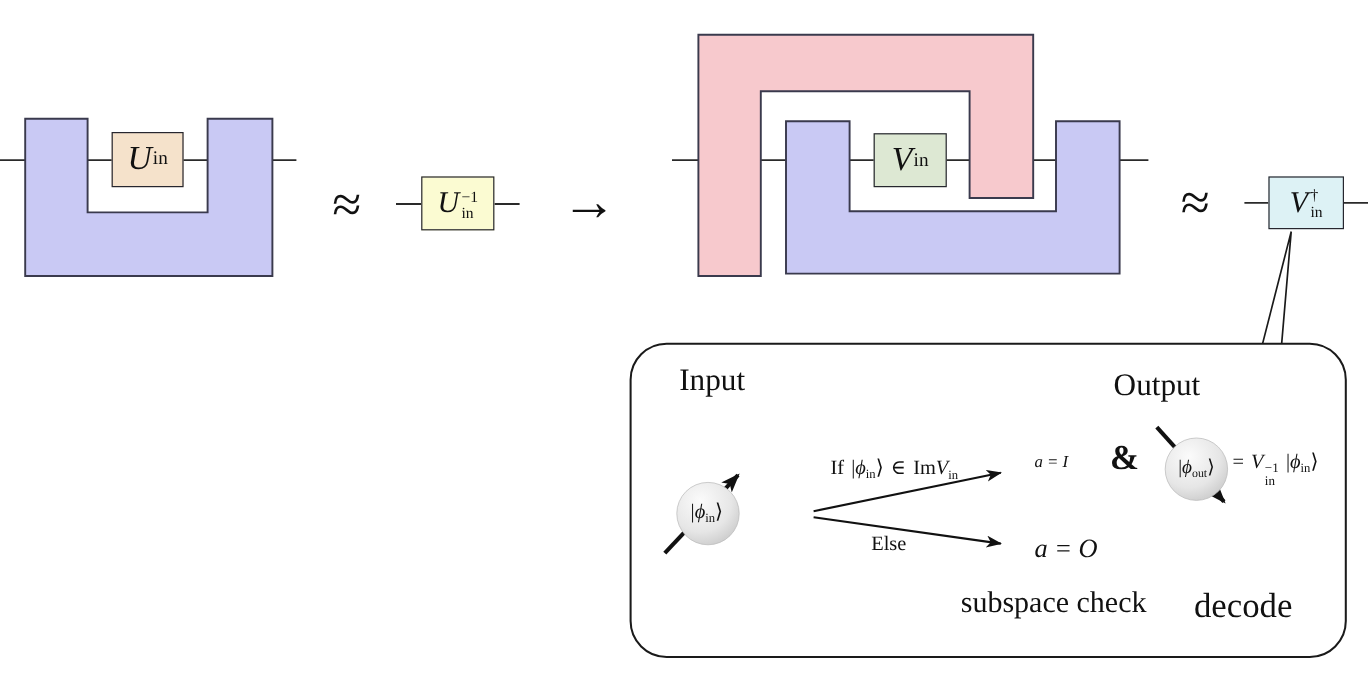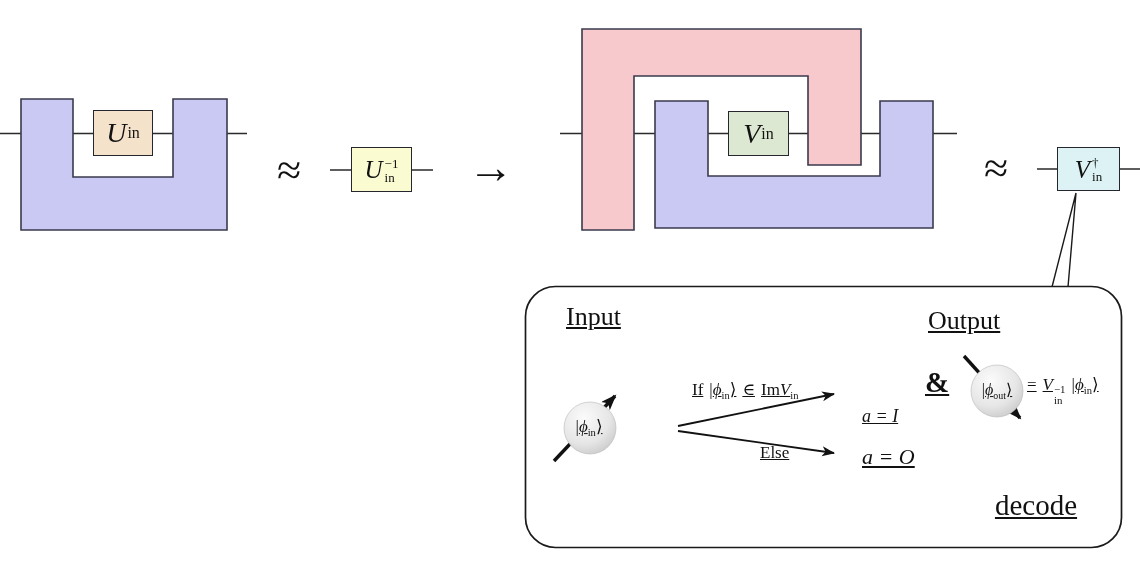--- a/index.html
+++ b/index.html
@@ -22,21 +22,21 @@
   .supsub {
     display:inline-flex; flex-direction:column; align-items:flex-start;
     font-size:13px; line-height:1.05; font-style:normal; margin-left:2px;
     transform:translateY(1px);
   }
 
   
   .sym { position:absolute; transform:translate(-50%,-50%); line-height:1; white-space:nowrap; }
 
   
-  .ct { position:absolute; white-space:nowrap; line-height:1.15;text-decoration:underline; }
+  .ct { position:absolute; white-space:nowrap; line-height:1.15; }
   .center { transform:translate(-50%,-50%); }
   .centerx { transform:translateX(-50%); }
 
   .ket sub { font-size:0.62em; font-style:normal; vertical-align:-0.35em; }
   .ket i { font-style:italic; }
   .mi { font-style:italic; }
   .supsub.tiny { font-size:0.64em; line-height:1.0; margin-left:1px; vertical-align:-0.2em;}
   .sp-l { margin-left:6px; } .sp-r { margin-right:6px; }
 </style>
 </head>
@@ -116,31 +116,32 @@
 
   <div class="ct" style="left:566px; top:302px; font-size:26px;">Input</div>
   <div class="ct" style="left:916px; top:306px; font-size:26px;margin-left:12px;">Output</div>
 
   <div class="ct ket center" style="left:589px; top:428px; font-size:17px;"><span>|</span><i>ϕ</i><sub>in</sub><span>⟩</span></div>
 
   <div class="ct" style="left:692px; top:380px; font-size:17px;">
     <span class="sp-r">If</span><span class="ket"><span>|</span><i>ϕ</i><sub>in</sub><span>⟩</span></span><span class="sp-l sp-r">∈</span><span>Im</span><span class="mi">V</span><sub style="font-size:0.62em;">in</sub>
   </div>
 
-  <div class="ct" style="left:726px; top:443px; font-size:17px;margin-left:34px;">Else</div>
+  <div class="ct" style="left:726px; top:443px; font-size:17px;">Else</div>
 
-  <div class="ct mi" style="left:862px; top:378px; font-size:18px;margin-top:28px;">a = I</div>
+  <div class="ct mi" style="left:862px; top:378px; font-size:14px;">a = I</div>
   <div class="ct mi" style="left:862px; top:444px; font-size:22px;">a = O</div>
 
   <div class="ct" style="left:925px; top:366px; font-size:29px; font-weight:700;">&amp;</div>
 
   <div class="ct ket center" style="left:997px; top:391px; font-size:16px;text-align:right;"><span>|</span><i>ϕ</i><sub>out</sub><span>⟩</span></div>
 
   <div class="ct" style="left:1027px; top:375px; font-size:17px;">
     <span class="sp-r">=</span><span class="mi">V</span><span class="supsub tiny">
         <span>−1</span>
         <span>in</span>
       </span><span class="ket sp-l"><span>|</span><i>ϕ</i><sub>in</sub><span>⟩</span></span>
   </div>
 
+  <div class="ct centerx" style="left:878px; top:489px; font-size:25px;">subspace check</div>
   <div class="ct centerx" style="left:1036px; top:489px; font-size:29px;">decode</div>
 
 </div>
 
 </body></html>

